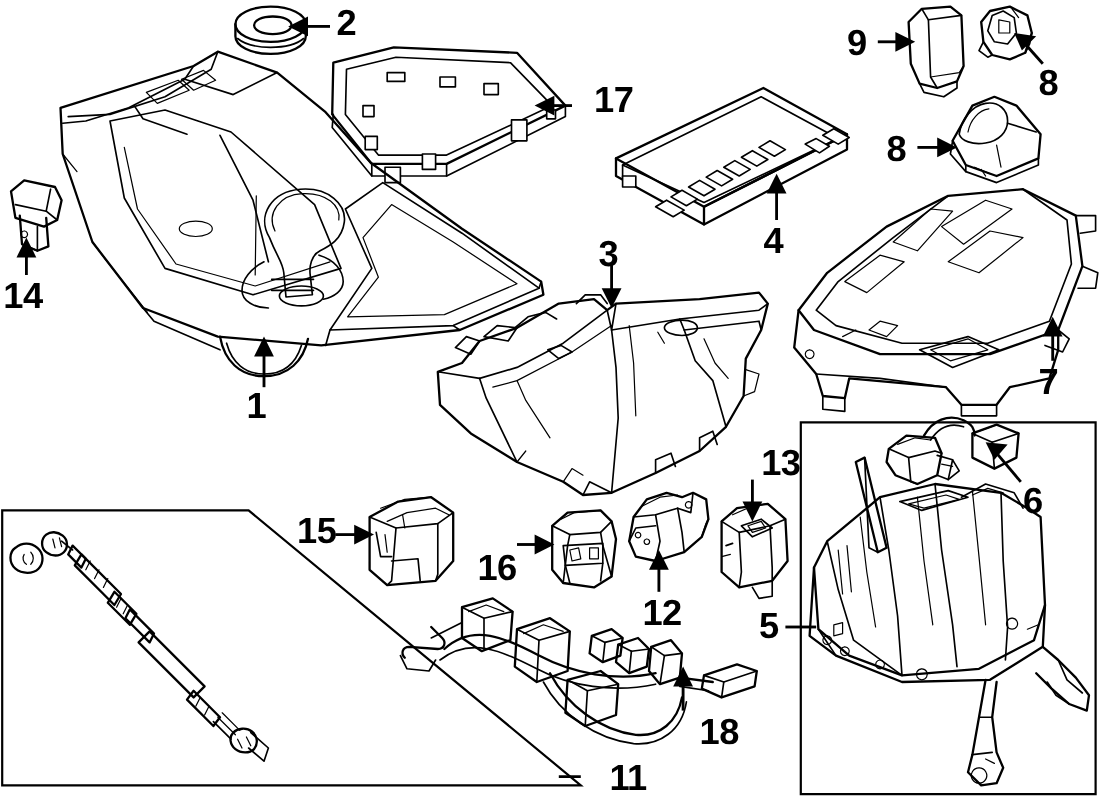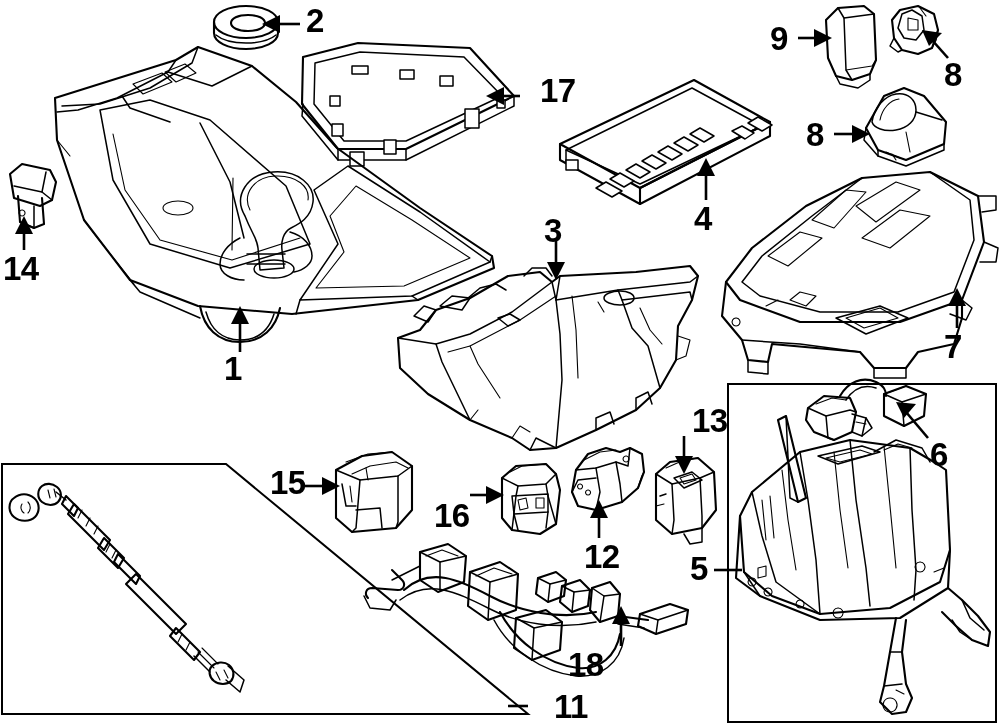--- a/index.html
+++ b/index.html
@@ -443,15 +443,15 @@
   <div class="lbl" style="left:806px;top:118px;">8</div>
   <div class="lbl" style="left:770px;top:22px;">9</div>
   <div class="lbl" style="left:944px;top:58px;">8</div>
   <div class="lbl" style="left:554px;top:690px;">11</div>
   <div class="lbl" style="left:584px;top:540px;">12</div>
   <div class="lbl" style="left:664px;top:404px;margin-left:28px;">13</div>
   <div class="lbl" style="left:3px;top:252px;">14</div>
   <div class="lbl" style="left:270px;top:466px;">15</div>
   <div class="lbl" style="left:434px;top:476px;margin-top:23px;">16</div>
   <div class="lbl" style="left:524px;top:74px;margin-left:16px;">17</div>
-  <div class="lbl" style="left:568px;top:648px;">18</div>
+  <div class="lbl" style="left:636px;top:648px;">18</div>
 
 </div>
 
 </body></html>

